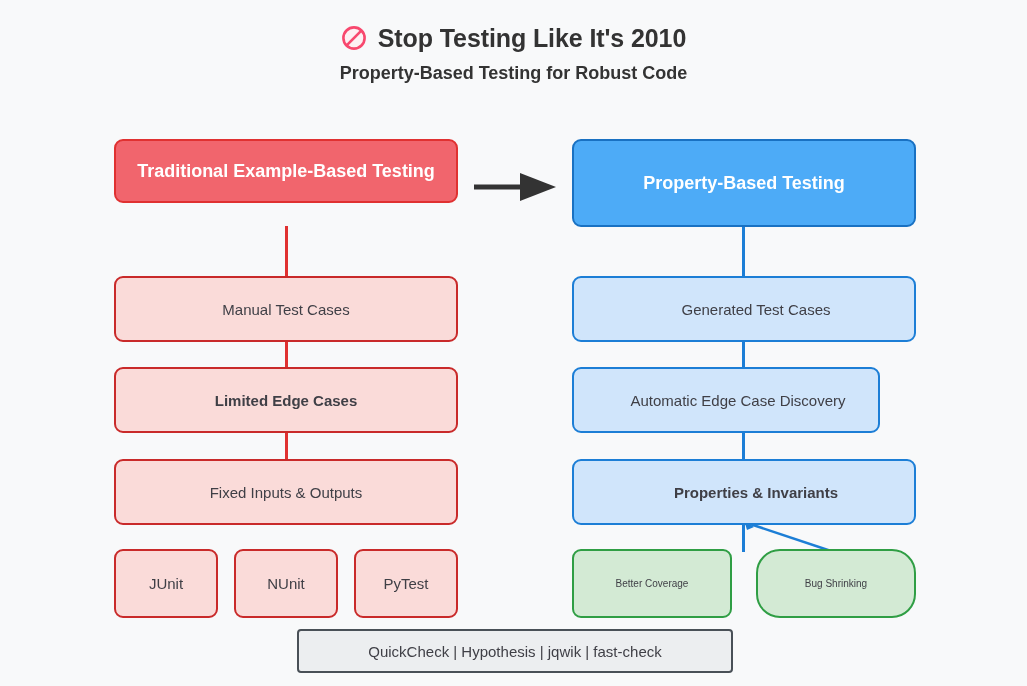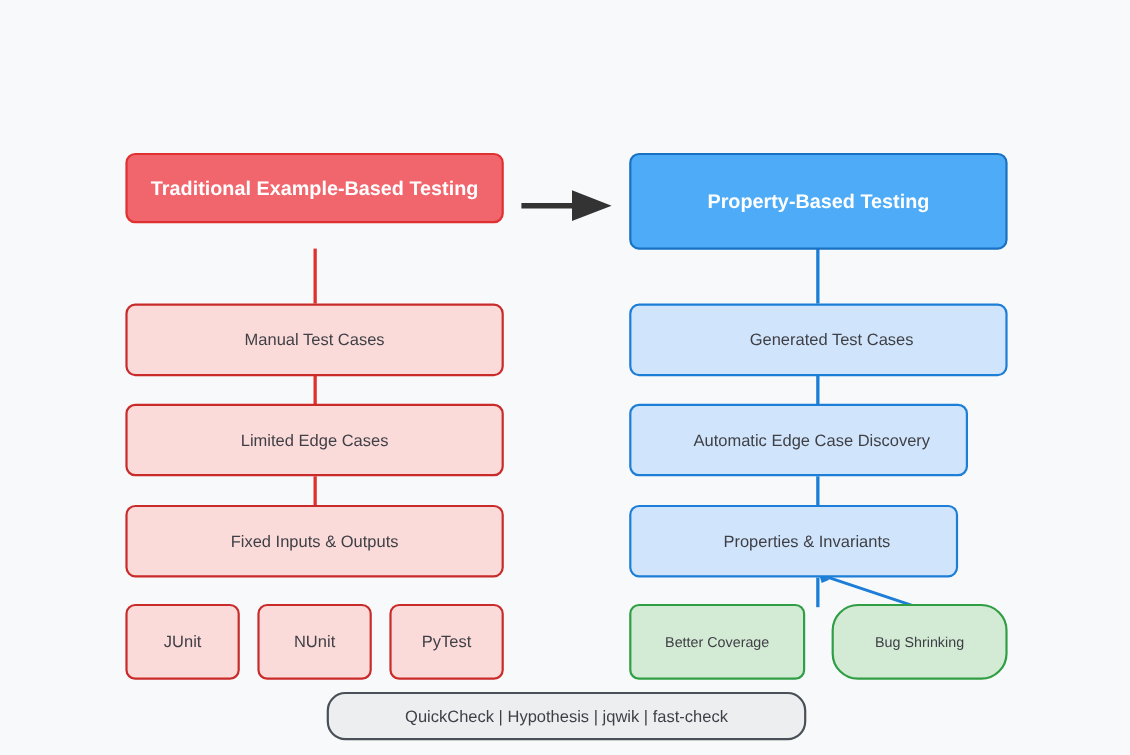--- a/index.html
+++ b/index.html
@@ -61,43 +61,55 @@
     background: #d0e5fb;
     border: 2px solid #1c7ed6;
     color: #3f3f46;
     font-size: 15px;
     padding-left: 24px;
   }
   .green {
     background: #d3ead4;
     border: 2px solid #2f9e44;
     color: #3f3f46;
-    font-size: 13px;
+    font-size: 10px;
   }
   .footer-box {
     background: #eceef0;
     border: 2px solid #495057;
     color: #3f3f46;
     font-size: 15px;
-    border-radius: 17px;
+    border-radius: 4px;
   }
 
   
   .conn { position: absolute; z-index: 1; }
   .v-red  { width: 3px; background: #e03131; }
   .v-blue { width: 3px; background: #1c7ed6; }
 
   .arrow-wrap { position: absolute; z-index: 2; }
   .diag-wrap  { position: absolute; z-index: 2; }
 </style>
 </head>
 <body>
 
 <div id="stage">
 
+  <div class="title-wrap">
+    <div class="title-main">
+      <span class="no-icon">
+        <svg width="26" height="26" viewBox="0 0 26 26">
+          <circle cx="13" cy="13" r="10.6" fill="#fdf0f3" stroke="#f8486e" stroke-width="2.6"></circle>
+          <line x1="5.9" y1="20.1" x2="20.1" y2="5.9" stroke="#f8486e" stroke-width="2.6"></line>
+        </svg>
+      </span>
+      <span>Stop Testing Like It's 2010</span>
+    </div>
+    <div class="title-sub">Property-Based Testing for Robust Code</div>
+  </div>
 
   <div class="conn v-red" style="left:285px; top:226px; height:50px;"></div>
   <div class="conn v-red" style="left:285px; top:341px; height:27px;"></div>
   <div class="conn v-red" style="left:285px; top:433px; height:27px;"></div>
 
   <div class="conn v-blue" style="left:742px; top:226px; height:50px;"></div>
   <div class="conn v-blue" style="left:742px; top:341px; height:27px;"></div>
   <div class="conn v-blue" style="left:742px; top:433px; height:27px;"></div>
 
   <div class="conn v-blue" style="left:742px; top:525px; height:27px;"></div>
@@ -116,21 +128,21 @@
     </svg>
   </div>
 
   <div class="node hdr-red" style="left:114px; top:139px; width:344px; height:64px;">
     <span>Traditional Example-Based Testing</span>
   </div>
 
   <div class="node pink" style="left:114px; top:276px; width:344px; height:66px;">
     <span>Manual Test Cases</span>
   </div>
-  <div class="node pink" style="left:114px; top:367px; width:344px; height:66px;">
+  <div class="node pink" style="left:114px; top:367px; width:344px; height:66px;font-weight:bold;">
     <span>Limited Edge Cases</span>
   </div>
   <div class="node pink" style="left:114px; top:459px; width:344px; height:66px;">
     <span>Fixed Inputs &amp; Outputs</span>
   </div>
 
   <div class="node pink" style="left:114px; top:549px; width:104px; height:69px;">
     <span>JUnit</span>
   </div>
   <div class="node pink" style="left:234px; top:549px; width:104px; height:69px;">
@@ -143,21 +155,21 @@
   <div class="node pink" style="left:354px; top:549px; width:104px; height:69px;">
     <span>PyTest</span>
   </div>
 
   <div class="node lblue" style="left:572px; top:276px; width:344px; height:66px;">
     <span>Generated Test Cases</span>
   </div>
   <div class="node lblue" style="left:572px; top:367px; width:308px; height:66px;">
     <span>Automatic Edge Case Discovery</span>
   </div>
-  <div class="node lblue" style="left:572px; top:459px; width:299px; height:66px;">
+  <div class="node lblue" style="left:572px; top:459px; width:344px; height:66px;font-weight:bold;">
     <span>Properties &amp; Invariants</span>
   </div>
 
   <div class="node green" style="left:572px; top:549px; width:160px; height:69px;">
     <span>Better Coverage</span>
   </div>
   <div class="node green" style="left:756px; top:549px; width:160px; height:69px;border-radius:24px;">
     <span>Bug Shrinking</span>
   </div>
 

